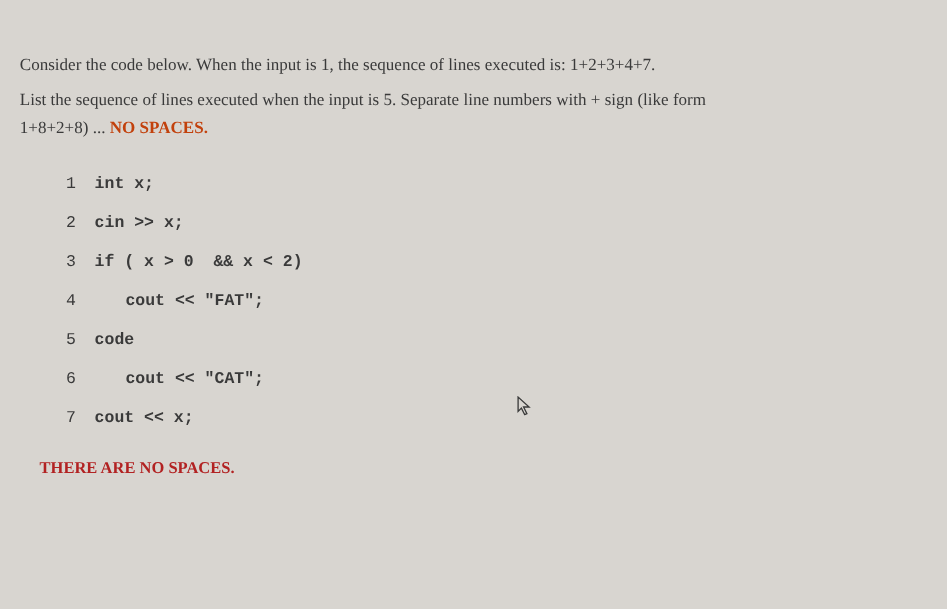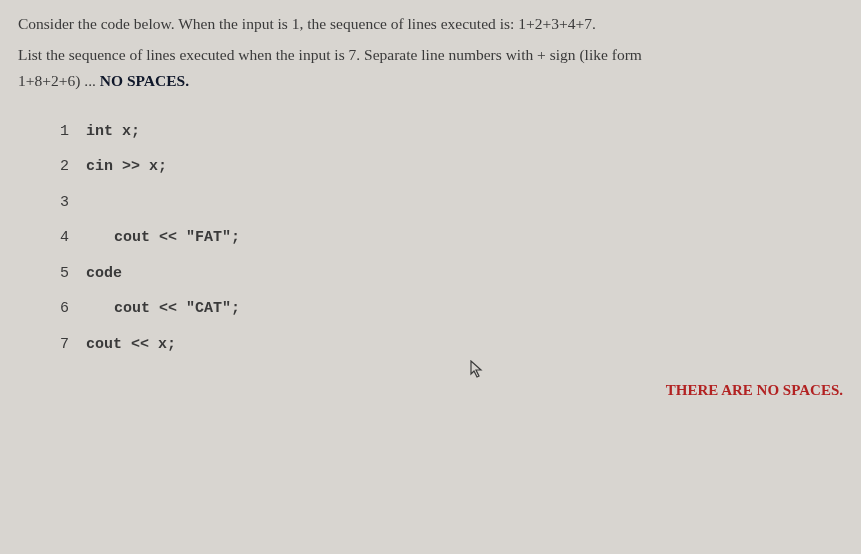--- a/index.html
+++ b/index.html
@@ -14,33 +14,34 @@
       font-family: Georgia, 'Times New Roman', serif;
       color: #3a3a3a;
       padding: 12px 18px;
       position: relative;
       overflow: hidden;
     }
     .intro-line {
       font-size: 15.5px;
       line-height: 1.5;
       margin-bottom: 8px;
+      margin-top: 36px;
     }
     .instruction-line {
       font-size: 15.5px;
       line-height: 1.5;
       margin-bottom: 2px;
     }
     .no-spaces-line {
       font-size: 15.5px;
       line-height: 1.5;
       margin-bottom: 30px;
     }
     .red-bold {
-      color: #0f172a;
+      color: #c2410c;
       font-weight: bold;
     }
     .code-block {
       margin-left: 42px;
       font-family: 'Courier New', Courier, monospace;
       font-size: 15px;
       line-height: 1.3;
       color: #3a3a3a;
     }
     .code-line {
@@ -58,53 +59,53 @@
     }
     .indent {
       padding-left: 28px;
     }
     .footer-note {
       margin-top: 28px;
       margin-left: 18px;
       font-size: 15px;
       color: #b22222;
       font-weight: bold;
-      text-align: right;
     }
     .cursor {
       position: absolute;
       top: 360px;
       left: 470px;
       width: 14px;
       height: 18px;
       pointer-events: none;
     }
   </style>
 </head>
 <body>
 
 <div class="intro-line">Consider the code below. When the input is 1, the sequence of lines executed is:  1+2+3+4+7.</div>
 
-<div class="instruction-line">List the sequence of lines executed when the input is 7.  Separate line numbers with + sign (like form</div>
+<div class="instruction-line">List the sequence of lines executed when the input is 5.  Separate line numbers with + sign (like form</div>
 
 <div class="no-spaces-line">
-  <span>1+8+2+6) ... </span><span class="red-bold">NO SPACES.</span>
+  <span>1+8+2+8) ... </span><span class="red-bold">NO SPACES.</span>
 </div>
 
 <div class="code-block">
   <div class="code-line">
     <span class="line-num">1</span>
     <span class="code-text">int x;</span>
   </div>
   <div class="code-line">
     <span class="line-num">2</span>
     <span class="code-text">cin &gt;&gt; x;</span>
   </div>
   <div class="code-line">
     <span class="line-num">3</span>
+    <span class="code-text">if ( x &gt; 0  &amp;&amp; x &lt; 2)</span>
   </div>
   <div class="code-line">
     <span class="line-num">4</span>
     <span class="code-text indent">cout &lt;&lt; "FAT";</span>
   </div>
   <div class="code-line">
     <span class="line-num">5</span>
     <span class="code-text">code</span>
   </div>
   <div class="code-line">

